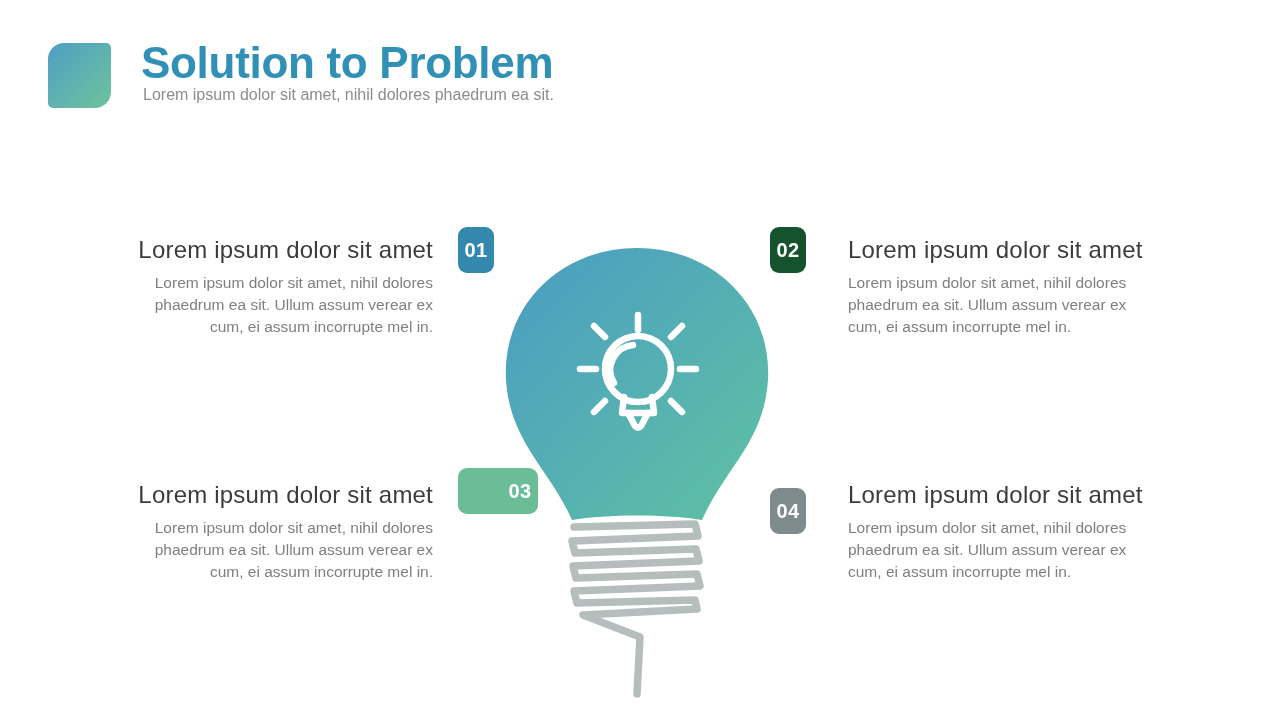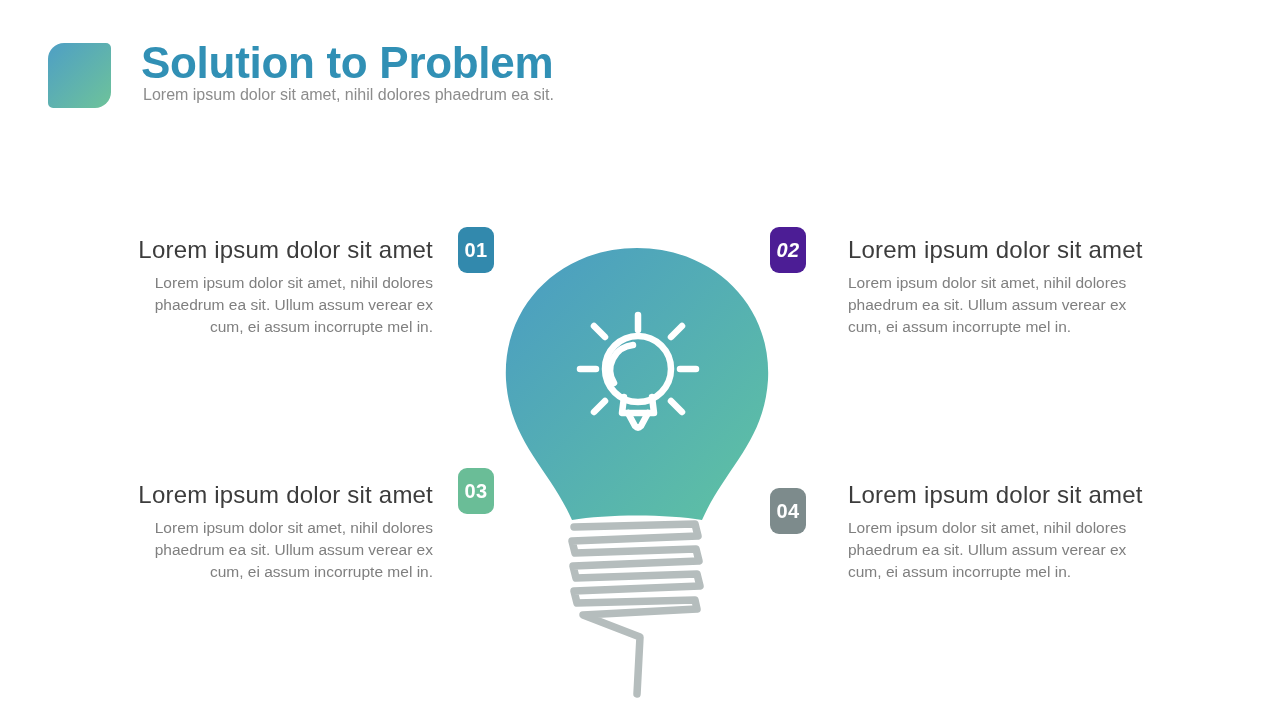--- a/index.html
+++ b/index.html
@@ -67,33 +67,33 @@
   <p class="page-subtitle">Lorem ipsum dolor sit amet, nihil dolores phaedrum ea sit.</p>
 
   <div class="item-text align-right pos-text-1">
     <h2>Lorem ipsum dolor sit amet</h2>
     <p>Lorem ipsum dolor sit amet, nihil dolores phaedrum ea sit. Ullum assum verear ex cum, ei assum incorrupte mel in.</p>
   </div>
   <div class="badge pos-badge-1" style="background-color: rgb(50, 137, 173);">
     <span>01</span>
   </div>
 
-  <div class="badge pos-badge-2" style="background-color: #4c1d95; font-style: italic;">
+  <div class="badge pos-badge-2" style="background-color: #14532d;">
     <span>02</span>
   </div>
   <div class="item-text align-left pos-text-2">
     <h2>Lorem ipsum dolor sit amet</h2>
     <p>Lorem ipsum dolor sit amet, nihil dolores phaedrum ea sit. Ullum assum verear ex cum, ei assum incorrupte mel in.</p>
   </div>
 
   <div class="item-text align-right pos-text-3">
     <h2>Lorem ipsum dolor sit amet</h2>
     <p>Lorem ipsum dolor sit amet, nihil dolores phaedrum ea sit. Ullum assum verear ex cum, ei assum incorrupte mel in.</p>
   </div>
-  <div class="badge pos-badge-3" style="background-color: rgb(106, 189, 151);">
+  <div class="badge pos-badge-3" style="background-color: rgb(106, 189, 151); padding-left: 44px;">
     <span>03</span>
   </div>
 
   <div class="badge pos-badge-4" style="background-color: rgb(125, 139, 140);">
     <span>04</span>
   </div>
   <div class="item-text align-left pos-text-4">
     <h2>Lorem ipsum dolor sit amet</h2>
     <p>Lorem ipsum dolor sit amet, nihil dolores phaedrum ea sit. Ullum assum verear ex cum, ei assum incorrupte mel in.</p>
   </div>

